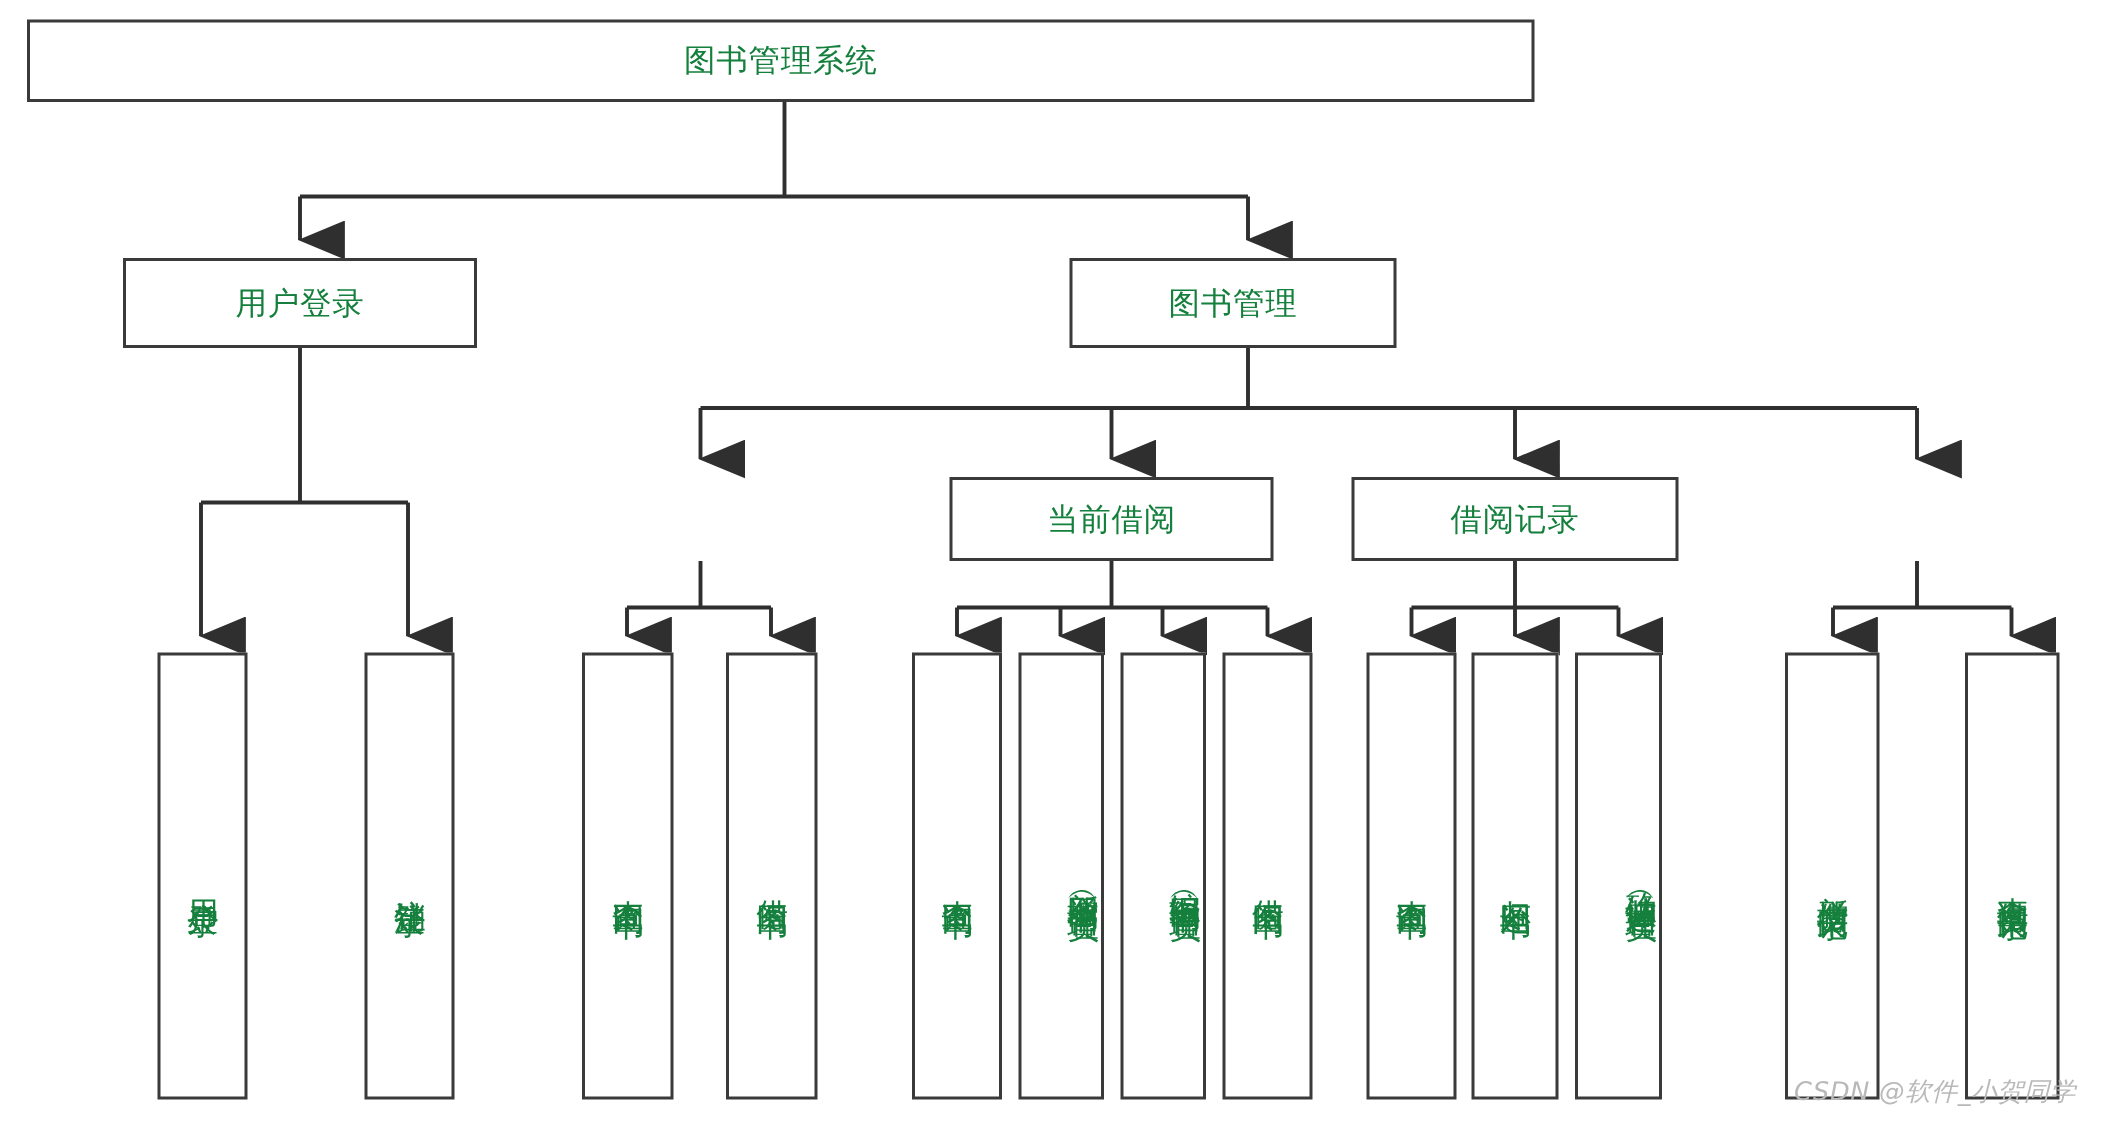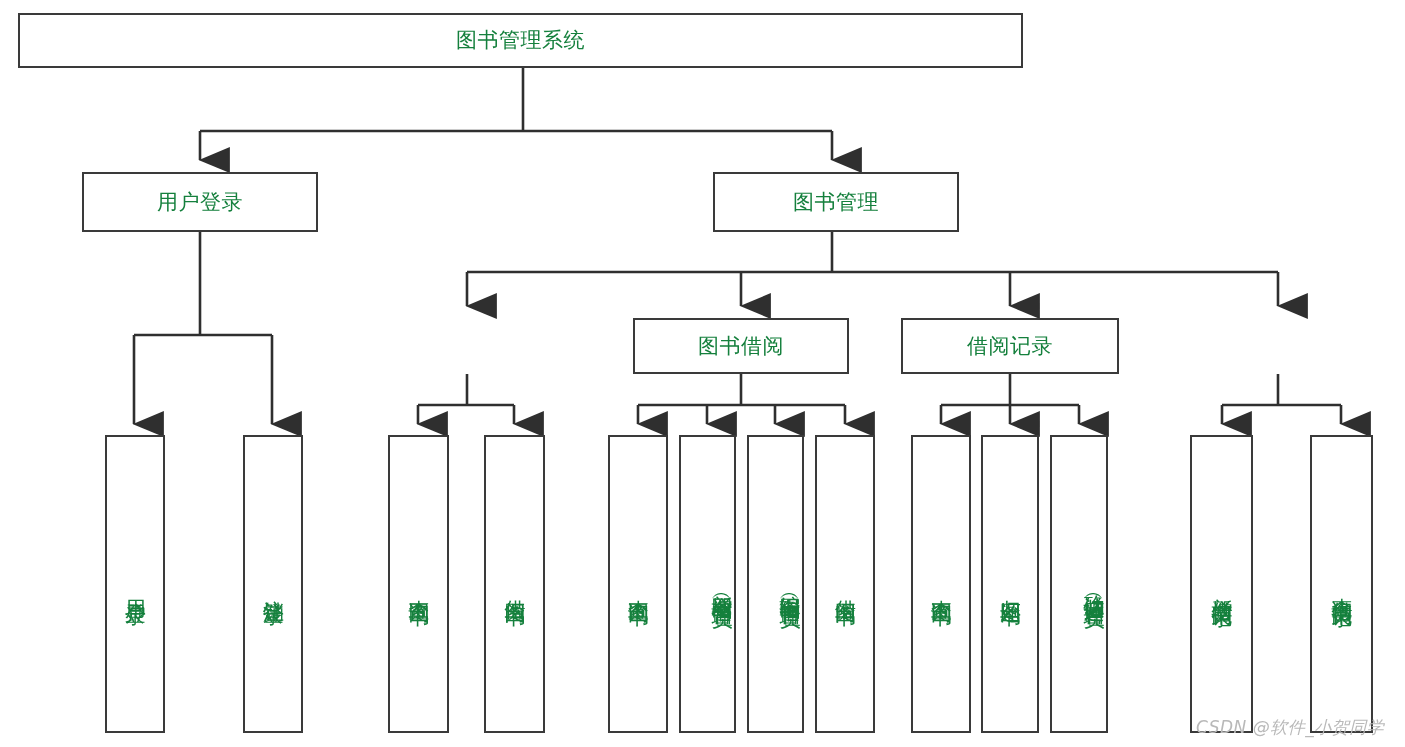--- a/index.html
+++ b/index.html
@@ -117,23 +117,23 @@
       <path d="M1278,374 L1278,405"></path>
       <path d="M1222,405 L1341,405"></path>
       <path d="M1222,405 L1222,424" marker-end="url(#arrow)"></path>
       <path d="M1341,405 L1341,424" marker-end="url(#arrow)"></path>
     </g>
   </svg>
 
   <div class="node horiz" style="left:18px; top:13px; width:1005px; height:55px;">图书管理系统</div>
 
   <div class="node horiz" style="left:82px; top:172px; width:236px; height:60px;">用户登录</div>
-  <div class="node horiz" style="left:713px; top:172px; width:246px; height:60px;text-align:center;">图书管理</div>
+  <div class="node horiz" style="left:713px; top:172px; width:218px; height:60px;text-align:center;">图书管理</div>
 
-  <div class="node horiz" style="left:633px; top:318px; width:216px; height:56px;">图书借阅</div>
+  <div class="node horiz" style="left:633px; top:318px; width:216px; height:56px;">当前借阅</div>
   <div class="node horiz" style="left:901px; top:318px; width:218px; height:56px;">借阅记录</div>
 
   <div class="node vert mid-text" style="left:105px; top:435px; width:60px; height:298px;">用户登录</div>
   <div class="node vert mid-text" style="left:243px; top:435px; width:60px; height:298px;">注销登录</div>
 
   <div class="node vert mid-text" style="left:388px; top:435px; width:61px; height:298px;">查询图书</div>
   <div class="node vert mid-text" style="left:484px; top:435px; width:61px; height:298px;">借阅图书</div>
 
   <div class="node vert mid-text" style="left:608px; top:435px; width:60px; height:298px;">查询图书</div>
   <div class="node vert tall-text" style="left:679px; top:435px; width:57px; height:298px;">新增图书（管理员）</div>

